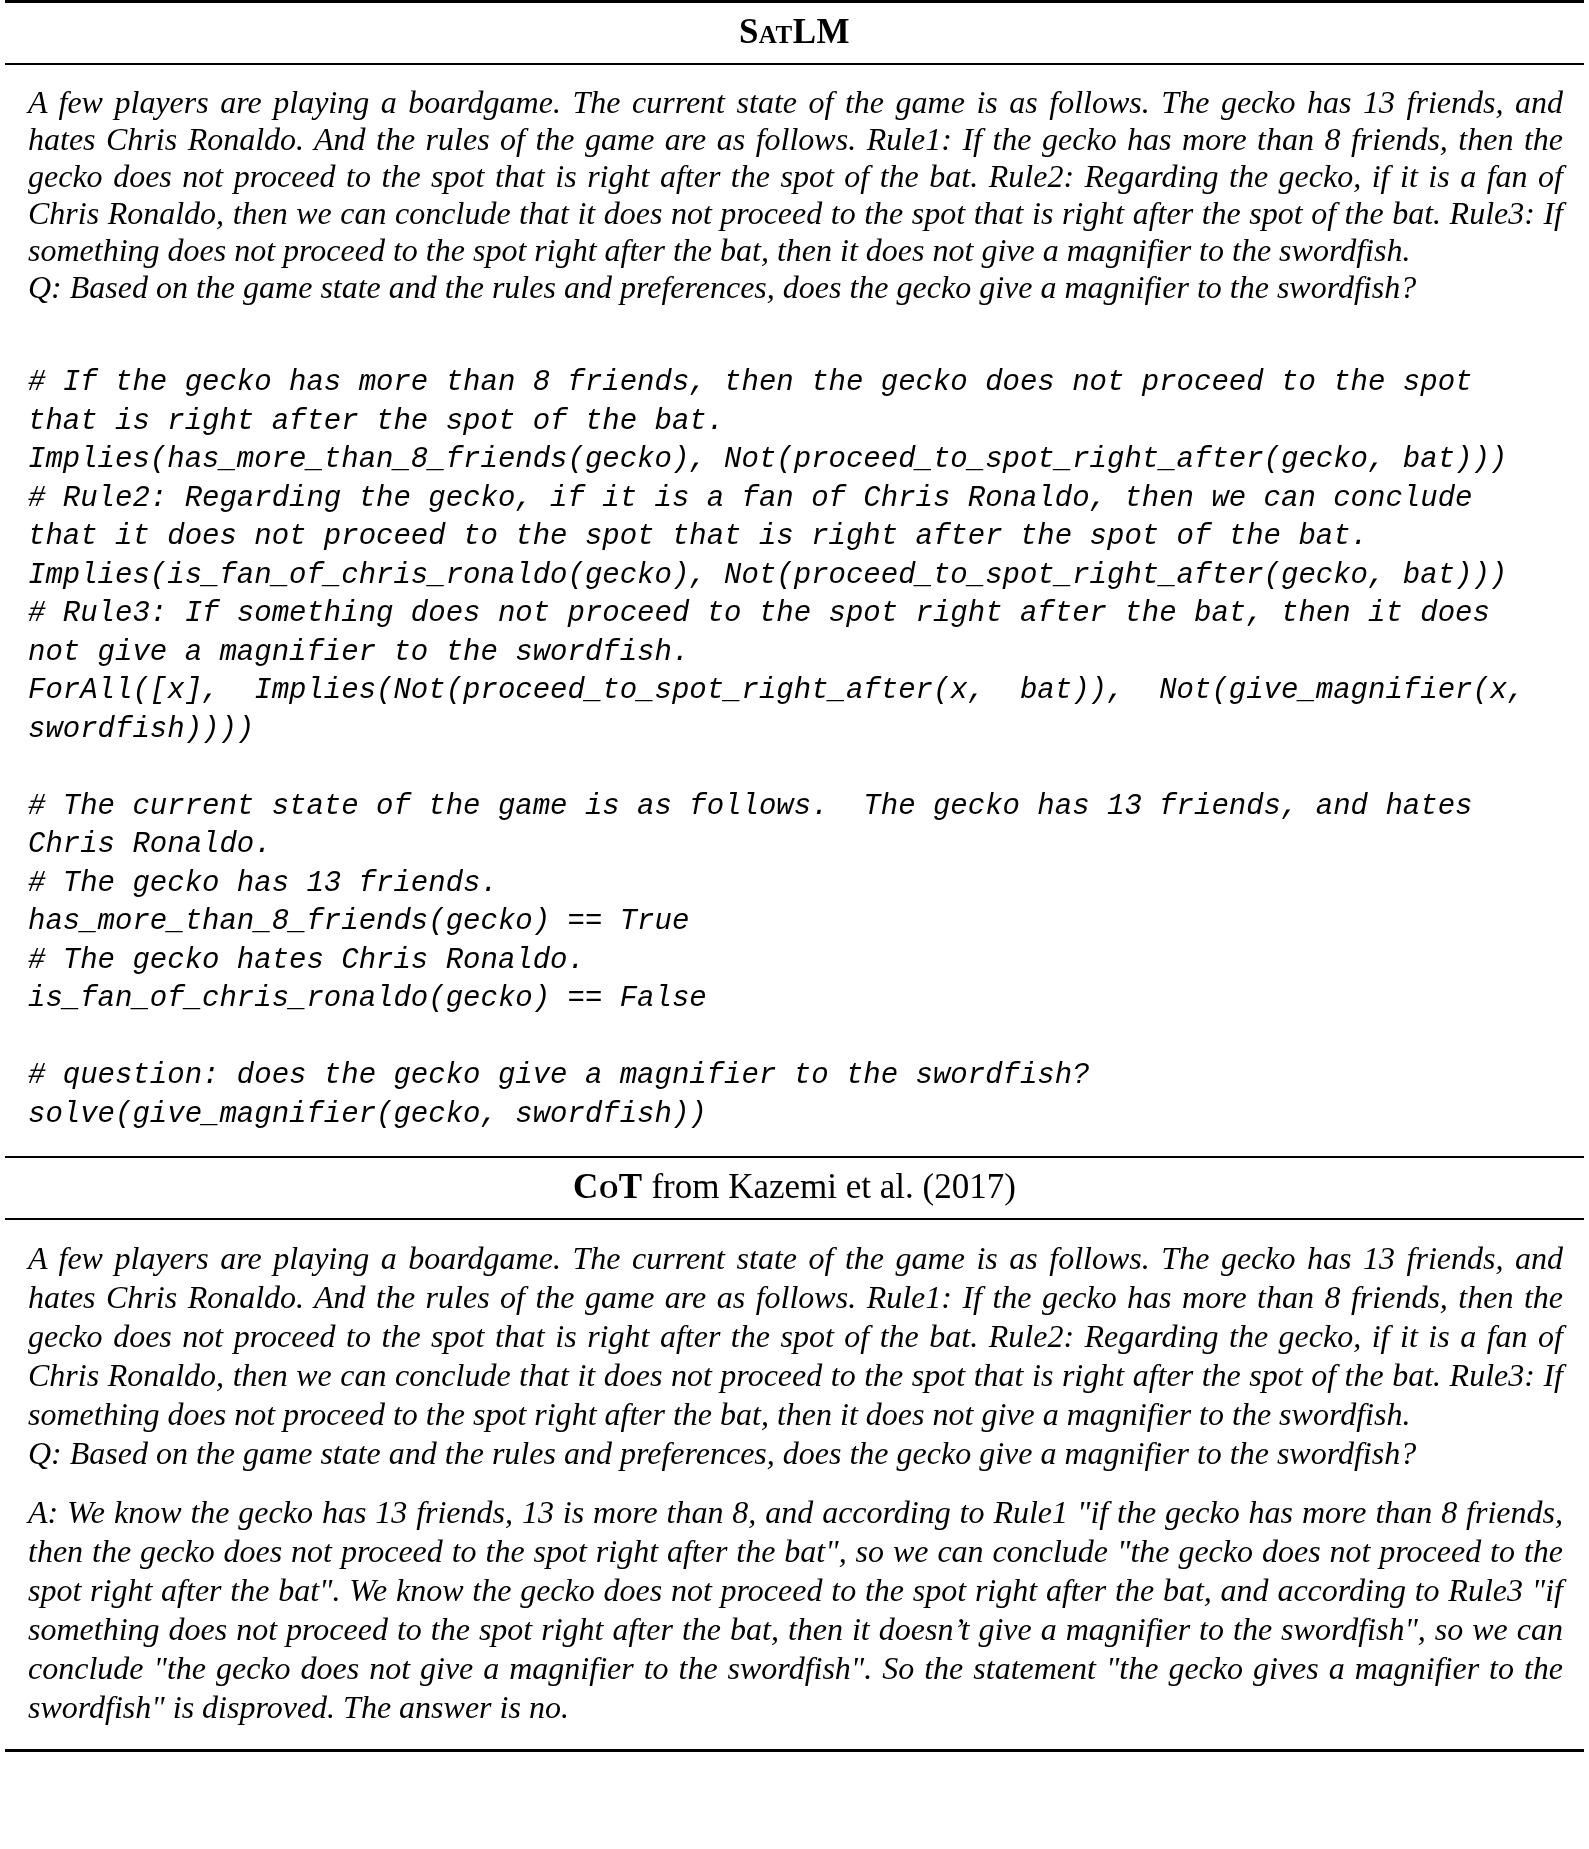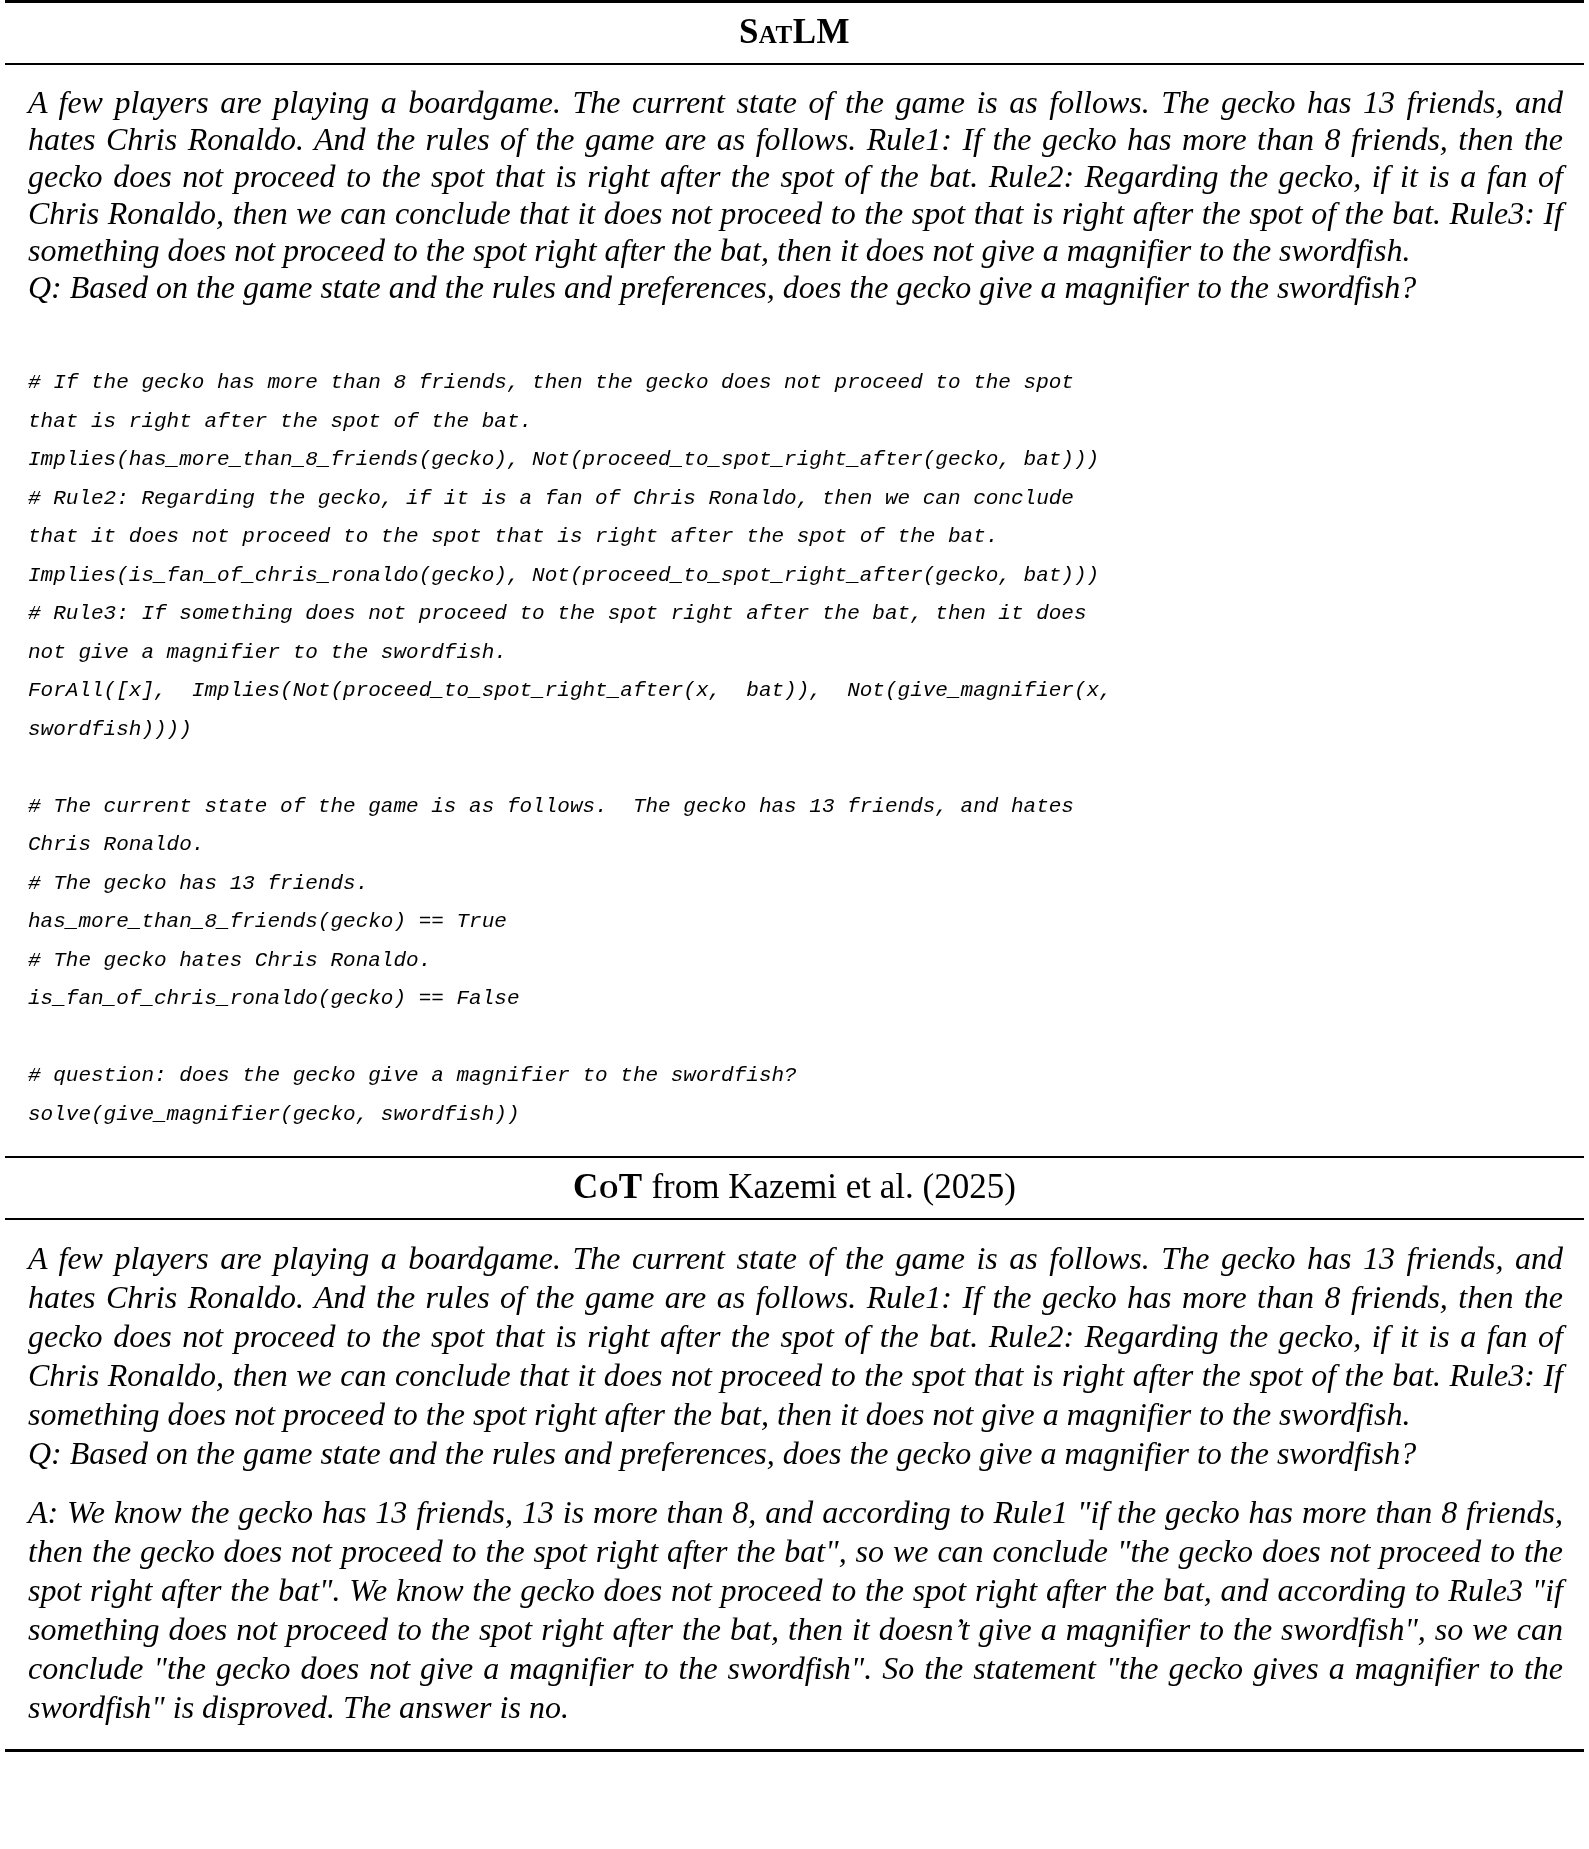--- a/index.html
+++ b/index.html
@@ -53,21 +53,21 @@
     line-height: 37px;
     text-align: justify;
     font-family: "Liberation Serif", serif;
   }
   .sec-body.cot-body .prose {
     line-height: 39px;
   }
   .code-block {
     margin-top: 58px;
     font-family: "Liberation Mono", "DejaVu Sans Mono", monospace;
-    font-size: 21px;
+    font-size: 29px;
     line-height: 38.5px;
     white-space: pre;
   }
   .code-line {
     white-space: pre;
   }
   .answer-para {
     margin-top: 20px;
   }
 </style>
@@ -86,21 +86,21 @@
 
   <div class="sec-body">
     <p class="prose">A few players are playing a boardgame. The current state of the game is as follows. The gecko has 13 friends, and hates Chris Ronaldo. And the rules of the game are as follows. Rule1: If the gecko has more than 8 friends, then the gecko does not proceed to the spot that is right after the spot of the bat. Rule2: Regarding the gecko, if it is a fan of Chris Ronaldo, then we can conclude that it does not proceed to the spot that is right after the spot of the bat. Rule3: If something does not proceed to the spot right after the bat, then it does not give a magnifier to the swordfish.</p>
     <p class="prose">Q: Based on the game state and the rules and preferences, does the gecko give a magnifier to the swordfish?</p>
     <div class="code-block"><div class="code-line"># If the gecko has more than 8 friends, then the gecko does not proceed to the spot</div><div class="code-line">that is right after the spot of the bat.</div><div class="code-line">Implies(has_more_than_8_friends(gecko), Not(proceed_to_spot_right_after(gecko, bat)))</div><div class="code-line"># Rule2: Regarding the gecko, if it is a fan of Chris Ronaldo, then we can conclude</div><div class="code-line">that it does not proceed to the spot that is right after the spot of the bat.</div><div class="code-line">Implies(is_fan_of_chris_ronaldo(gecko), Not(proceed_to_spot_right_after(gecko, bat)))</div><div class="code-line"># Rule3: If something does not proceed to the spot right after the bat, then it does</div><div class="code-line">not give a magnifier to the swordfish.</div><div class="code-line">ForAll([x],  Implies(Not(proceed_to_spot_right_after(x,  bat)),  Not(give_magnifier(x,</div><div class="code-line">swordfish))))</div><div class="code-line">&nbsp;</div><div class="code-line"># The current state of the game is as follows.  The gecko has 13 friends, and hates</div><div class="code-line">Chris Ronaldo.</div><div class="code-line"># The gecko has 13 friends.</div><div class="code-line">has_more_than_8_friends(gecko) == True</div><div class="code-line"># The gecko hates Chris Ronaldo.</div><div class="code-line">is_fan_of_chris_ronaldo(gecko) == False</div><div class="code-line">&nbsp;</div><div class="code-line"># question: does the gecko give a magnifier to the swordfish?</div><div class="code-line">solve(give_magnifier(gecko, swordfish))</div></div>
   </div>
 
   <div class="rule thin"></div>
 
   <div class="sec-header">
-    <span class="sc-bold">CoT</span><span class="header-suffix"> from Kazemi et al. (2025)</span>
+    <span class="sc-bold">CoT</span><span class="header-suffix"> from Kazemi et al. (2017)</span>
   </div>
 
   <div class="rule thin"></div>
 
   <div class="sec-body cot-body">
     <p class="prose">A few players are playing a boardgame. The current state of the game is as follows. The gecko has 13 friends, and hates Chris Ronaldo. And the rules of the game are as follows. Rule1: If the gecko has more than 8 friends, then the gecko does not proceed to the spot that is right after the spot of the bat. Rule2: Regarding the gecko, if it is a fan of Chris Ronaldo, then we can conclude that it does not proceed to the spot that is right after the spot of the bat. Rule3: If something does not proceed to the spot right after the bat, then it does not give a magnifier to the swordfish.</p>
     <p class="prose">Q: Based on the game state and the rules and preferences, does the gecko give a magnifier to the swordfish?</p>
     <p class="prose answer-para">A: We know the gecko has 13 friends, 13 is more than 8, and according to Rule1 "if the gecko has more than 8 friends, then the gecko does not proceed to the spot right after the bat", so we can conclude "the gecko does not proceed to the spot right after the bat". We know the gecko does not proceed to the spot right after the bat, and according to Rule3 "if something does not proceed to the spot right after the bat, then it doesn’t give a magnifier to the swordfish", so we can conclude "the gecko does not give a magnifier to the swordfish". So the statement "the gecko gives a magnifier to the swordfish" is disproved. The answer is no.</p>
   </div>
 

